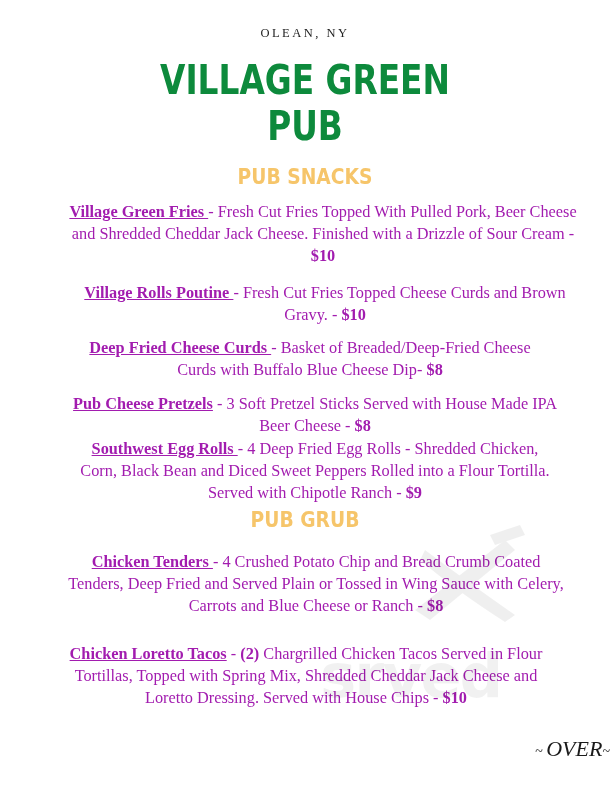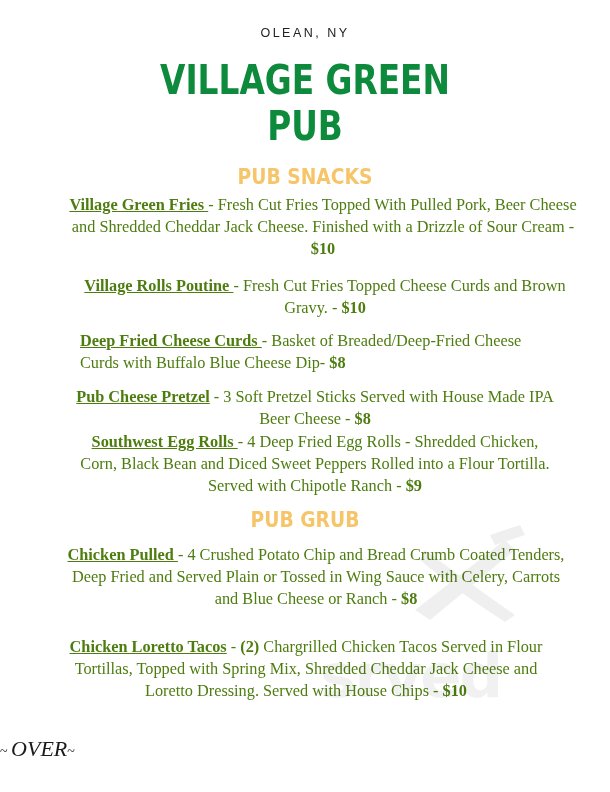--- a/index.html
+++ b/index.html
@@ -1,26 +1,26 @@
 <!DOCTYPE html>
 <html><head>
 <meta charset="utf-8">
 <style>
   html, body { margin: 0; padding: 0; background: #ffffff; }
   body { width: 610px; height: 792px; position: relative; overflow: hidden; font-family: "Liberation Serif", "DejaVu Serif", serif; color: #1a1a1a; }
-  .location { position: absolute; top: 26px; left: 0; width: 610px; text-align: center; font-family: Liberation Sans, sans-serif; font-size: 12.5px; letter-spacing: 2.5px; color: #222; }
+  .location { position: absolute; top: 26px; left: 0; width: 610px; text-align: center; font-family: Liberation Serif, serif; font-size: 12.5px; letter-spacing: 2.5px; color: #222; }
   .title { position: absolute; left: 0; width: 610px; text-align: center; font-family: "DejaVu Sans", sans-serif; font-weight: bold; color: #0d8a3c; font-size: 40px; letter-spacing: 0px; transform: scaleX(0.82); transform-origin: center; line-height: 44px; }
   .title.l1 { top: 58px; }
   .title.l2 { top: 104px; }
   .section { position: absolute; left: 0; width: 610px; text-align: center; font-family: "DejaVu Sans", sans-serif; font-weight: bold; color: #f6c56a; font-size: 22px; transform: scaleX(0.85); line-height: 26px; }
-  .item { position: absolute; text-align: center; font-size: 16.3px; line-height: 22px; color: #4d7c0f; }
+  .item { position: absolute; text-align: center; font-size: 16.3px; line-height: 22px; color: #a21caf; margin-top: 7px; }
   .item .name { font-weight: bold; text-decoration: underline; }
   .item .price { font-weight: bold; }
-  .item.left { text-align: left; }
-  .over { position: absolute; top: 736px; left: 0; width: 610px; text-align: left; font-style: italic; font-size: 22px; color: #1a1a1a; }
+  .item.left { text-align: center; }
+  .over { position: absolute; top: 736px; left: 0; width: 610px; text-align: right; font-style: italic; font-size: 22px; color: #1a1a1a; }
   .over .tilde { font-size: 14px; font-style: normal; }
   .watermark { position: absolute; left: 395px; top: 520px; opacity: 0.06; pointer-events: none; }
   .wm-text { position: absolute; left: 320px; top: 640px; font-family: "DejaVu Sans", sans-serif; font-weight: bold; font-size: 61px; color: #000; opacity: 0.05; letter-spacing: -2px; text-align: center; }
 </style>
 </head>
 <body>
 
 <div class="location">OLEAN, NY</div>
 <div class="title l1">VILLAGE GREEN</div>
 <div class="title l2">PUB</div>
@@ -33,31 +33,31 @@
 
 <div class="item" style="top:275px; left:80px; width:490px;">
   <span class="name">Village Rolls Poutine </span><span>- Fresh Cut Fries Topped Cheese Curds and Brown Gravy.  - </span><span class="price">$10</span>
 </div>
 
 <div class="item left" style="top:330px; left:80px; width:460px;">
   <span class="name">Deep Fried Cheese Curds </span><span>- Basket of Breaded/Deep-Fried Cheese Curds with Buffalo Blue Cheese Dip- </span><span class="price">$8</span>
 </div>
 
 <div class="item" style="top:386px; left:70px; width:490px;">
-  <span class="name">Pub Cheese Pretzel</span><span> - 3 Soft Pretzel Sticks Served with House Made IPA Beer Cheese - </span><span class="price">$8</span>
+  <span class="name">Pub Cheese Pretzels</span><span> - 3 Soft Pretzel Sticks Served with House Made IPA Beer Cheese - </span><span class="price">$8</span>
 </div>
 
 <div class="item" style="top:431px; left:80px; width:470px;">
   <span class="name">Southwest Egg Rolls </span><span>- 4  Deep Fried Egg Rolls - Shredded Chicken, Corn, Black Bean and Diced Sweet Peppers Rolled into a Flour Tortilla. Served with Chipotle Ranch - </span><span class="price">$9</span>
 </div>
 
 <div class="section" style="top:507px;">PUB GRUB</div>
 
 <div class="item" style="top:544px; left:66px; width:500px;">
-  <span class="name">Chicken Pulled </span><span>- 4  Crushed Potato Chip and Bread Crumb Coated Tenders, Deep Fried and Served Plain or Tossed in Wing Sauce with Celery, Carrots and Blue Cheese or Ranch - </span><span class="price">$8</span>
+  <span class="name">Chicken Tenders </span><span>- 4  Crushed Potato Chip and Bread Crumb Coated Tenders, Deep Fried and Served Plain or Tossed in Wing Sauce with Celery, Carrots and Blue Cheese or Ranch - </span><span class="price">$8</span>
 </div>
 
 <div class="item" style="top:636px; left:66px; width:480px;">
   <span class="name">Chicken Loretto Tacos</span><span> - </span><span class="price">(2)</span><span>  Chargrilled Chicken Tacos Served in Flour Tortillas, Topped with Spring Mix, Shredded Cheddar Jack Cheese and Loretto Dressing.  Served with House Chips - </span><span class="price">$10</span>
 </div>
 
 <div class="over">
   <span class="tilde">~ </span><span>OVER</span><span class="tilde">~</span>
 </div>
 

